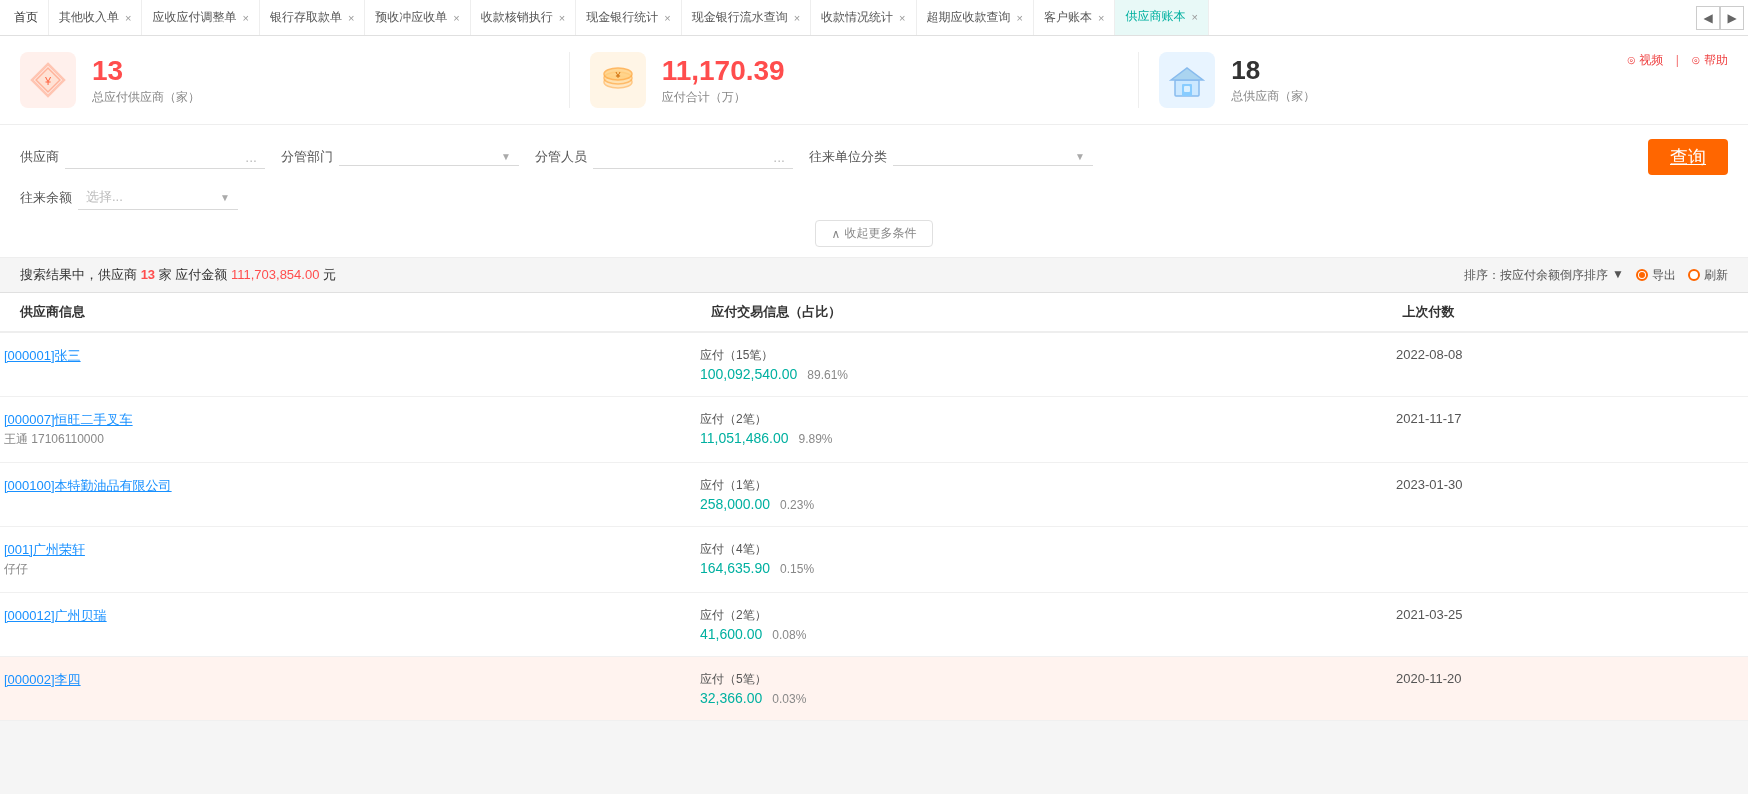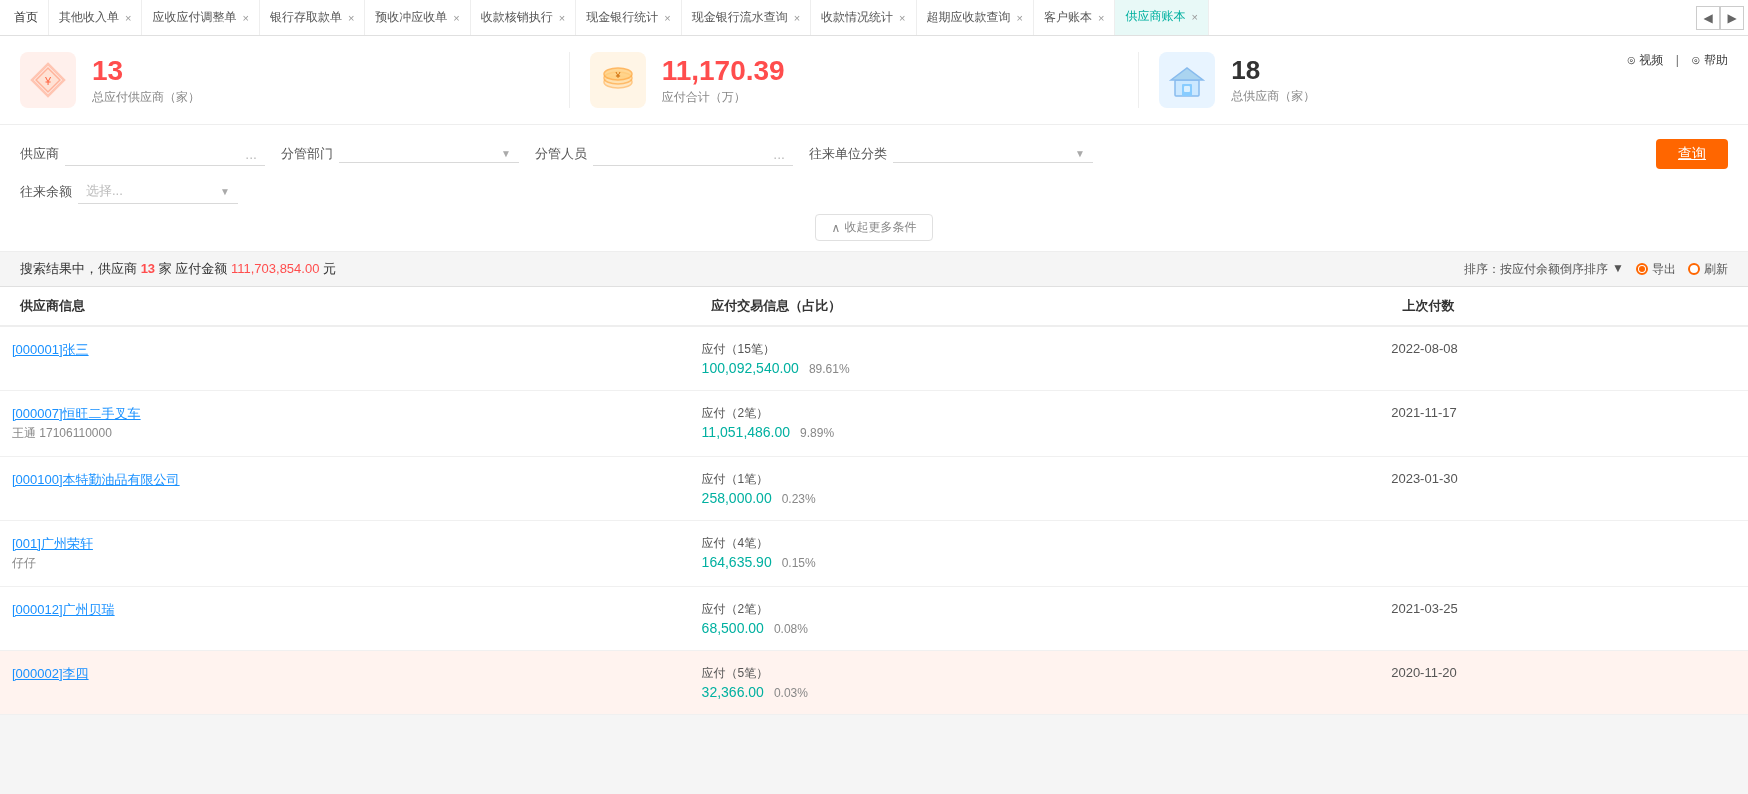--- a/index.html
+++ b/index.html
@@ -64,21 +64,21 @@
     .summary-icon.pink { background: #fff0ec; }
     .summary-icon.orange { background: #fff5e6; }
     .summary-icon.blue { background: #e8f4ff; }
     .summary-text .value { font-size: 28px; font-weight: bold; color: #ff4d4d; }
     .summary-text .label { font-size: 12px; color: #888; margin-top: 2px; }
     .top-right-links {
       position: absolute;
       right: 20px;
       top: 16px;
       font-size: 12px;
-      color: #404040;
+      color: #ef4444;
       display: flex;
       gap: 8px;
     }
     .top-right-links span { cursor: pointer; }
 
     
     .filter-area {
       background: #fff;
       padding: 14px 20px 10px;
       border-bottom: 1px solid #eee;
@@ -106,21 +106,21 @@
     }
     .filter-select-text { flex: 1; font-size: 13px; color: #bbb; }
     .filter-dots { color: #bbb; font-size: 14px; }
     .chevron-down { color: #aaa; font-size: 10px; }
     .query-btn {
       background: #ff6600;
       color: #fff;
       border: none;
       border-radius: 4px;
       padding: 6px 22px;
-      font-size: 14px;
+      font-size: 18px;
       cursor: pointer;
       margin-left: auto;
       text-decoration: underline;
     }
     .collapse-btn {
       display: flex;
       align-items: center;
       justify-content: center;
       gap: 4px;
       background: #fff;
@@ -179,21 +179,21 @@
       padding: 10px 20px;
       border-bottom: 2px solid #eee;
       font-size: 13px;
       font-weight: 600;
       color: #333;
       gap: 40px;
     }
     .table-row {
       display: grid;
       grid-template-columns: 2fr 2fr 1fr;
-      padding: 14px 12px;
+      padding: 14px 4px;
       border-bottom: 1px solid #f0f0f0;
       align-items: start;
     }
     .table-row.highlighted { background: #fff3ef; }
     .supplier-link {
       color: #1890ff;
       text-decoration: underline;
       cursor: pointer;
       font-size: 13px;
     }
@@ -481,21 +481,21 @@
     </div>
   </div>
       <div class="table-row">
     <div>
       <a class="supplier-link">[000012]广州贝瑞</a>
       
     </div>
     <div>
       <div class="pay-info-label">应付（2笔）</div>
       <div class="pay-row">
-        <span class="pay-amount">68,500.00</span>
+        <span class="pay-amount">41,600.00</span>
         <span class="pay-pct">0.08%</span>
       </div>
     </div>
     <div>
       <span class="last-pay">2021-03-25</span>
     </div>
   </div>
       <div class="table-row highlighted">
     <div>
       <a class="supplier-link">[000002]李四</a>

